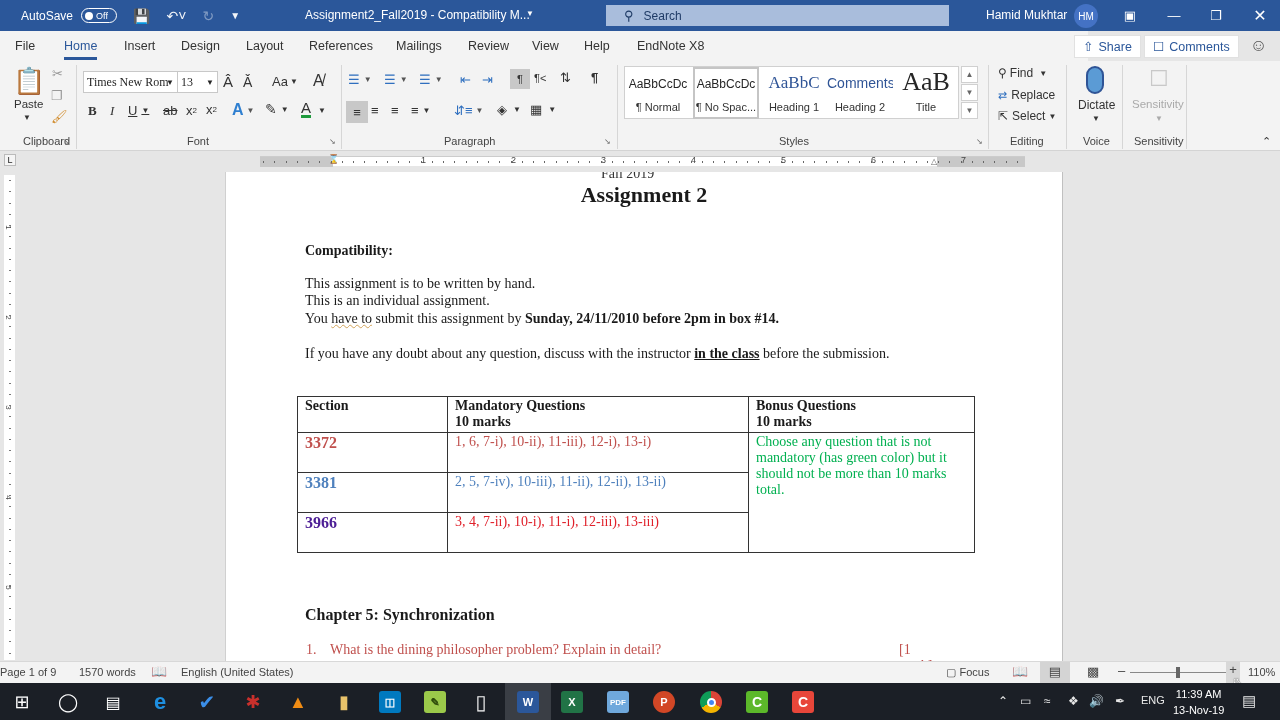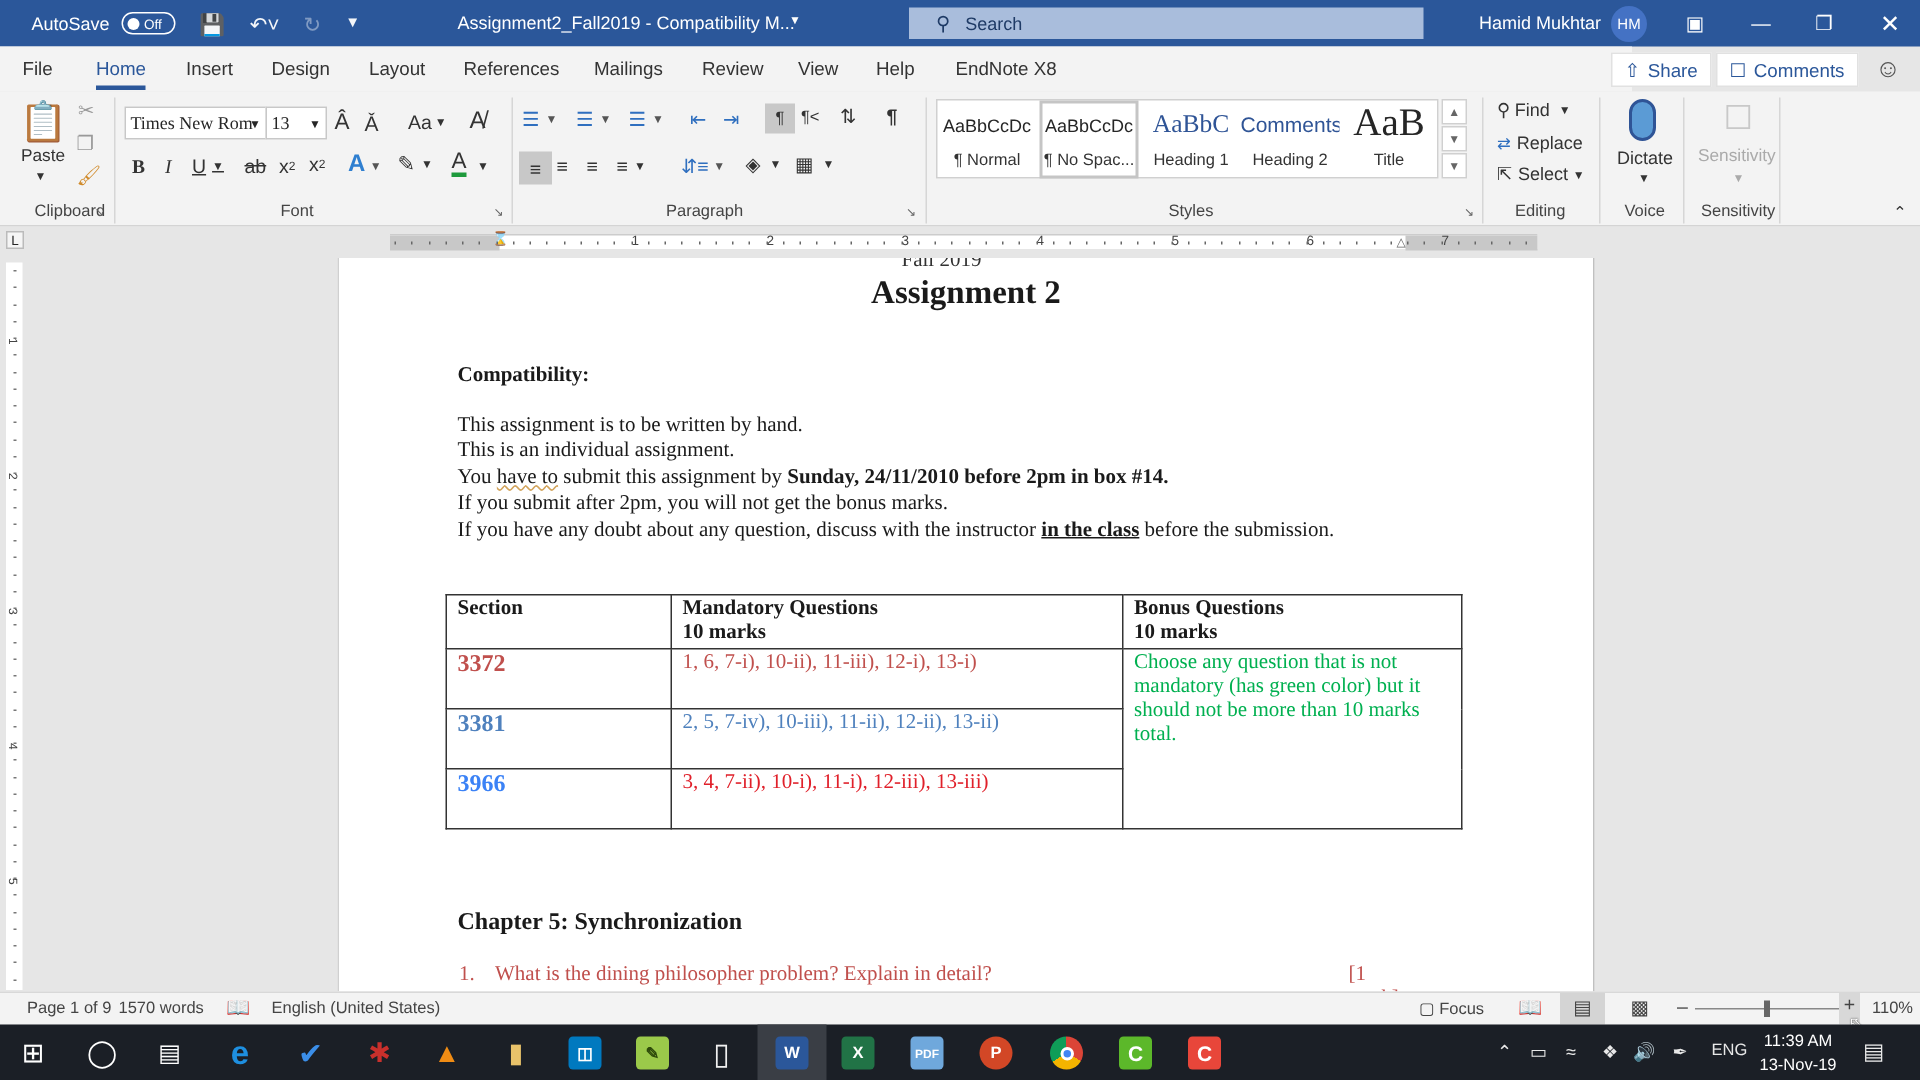--- a/index.html
+++ b/index.html
@@ -385,21 +385,20 @@
     <span class="vtick" style="top: 477.5px;"></span>
   </div>
 
 <div class="page">
   <span class="cut">Fall 2019</span>
   <div class="h1">Assignment 2</div>
   <div class="instr-h">Compatibility:</div>
   <div class="line" style="top:104px">This assignment is to be written by hand.</div>
   <div class="line" style="top:121px">This is an individual assignment.</div>
   <div class="line" style="top:139px"><span>You </span><span class="squig">have to</span><span> submit this assignment by </span><b>Sunday, 24/11/2010 before 2pm in box #14.</b></div>
-  <div class="line" style="top:156px">If you submit after 2pm, you will not get the bonus marks.</div>
   <div class="line" style="top:174px"><span>If you have any doubt about any question, discuss with the instructor </span><b class="ul">in the class</b><span> before the submission.</span></div>
 
   <table class="sec">
     <tbody>
         <tr style="height:36px">
       <td style="width:150px" class="th">Section</td>
       <td style="width:301px" class="th">
             <div>Mandatory Questions</div>
             <div>10 marks</div>
           </td>
@@ -411,36 +410,36 @@
     <tr style="height:40px">
       <td class="secnum" style="color:#c0504d">3372</td>
       <td style="color:#c0504d">1, 6, 7-i), 10-ii), 11-iii), 12-i), 13-i)</td>
       <td rowspan="3" style="color:#00b050">Choose any question that is not mandatory (has green color) but it should not be more than 10 marks total.</td>
     </tr>
     <tr style="height:40px">
       <td class="secnum" style="color:#4f81bd">3381</td>
       <td style="color:#4f81bd">2, 5, 7-iv), 10-iii), 11-ii), 12-ii), 13-ii)</td>
     </tr>
     <tr style="height:40px">
-      <td class="secnum" style="color:#3b82f6">3966</td>
+      <td class="secnum" style="color:#4c1d95">3966</td>
       <td style="color:#e0202a">3, 4, 7-ii), 10-i), 11-i), 12-iii), 13-iii)</td>
     </tr>
   </tbody>
     </table>
 
   <div class="ch5">Chapter 5: Synchronization</div>
   <div class="q1">
     <span class="q1num">1.</span>
     <span>What is the dining philosopher problem? Explain in detail?</span>
     <span class="q1mark">[1 mark]</span>
   </div>
 </div>
 
 <div class="status">
-  <span class="st" style="left:18px">Page 1 of 9</span>
+  <span class="st" style="left:0">Page 1 of 9</span>
   <span class="st" style="left:79px">1570 words</span>
   <span class="st" style="left:151px;top:2px;font-size:13px">📖</span>
   <span class="st" style="left:181px">English (United States)</span>
   <span class="st" style="left:946px"><span>▢ </span><span>Focus</span></span>
   <span class="st" style="left:1012px;top:2px;font-size:13px">📖</span>
   <span class="st" style="left:1040px;top:0;width:30px;height:21px;background:#d4d4d4;text-align:center;padding-top:2px;font-size:13px">▤</span>
   <span class="st" style="left:1087px;top:2px;font-size:13px">▩</span>
   <span class="st" style="left:1118px;top:1px;font-size:13px">–</span>
   <div class="zoomline"></div>
   <div class="zoomthumb"></div>

